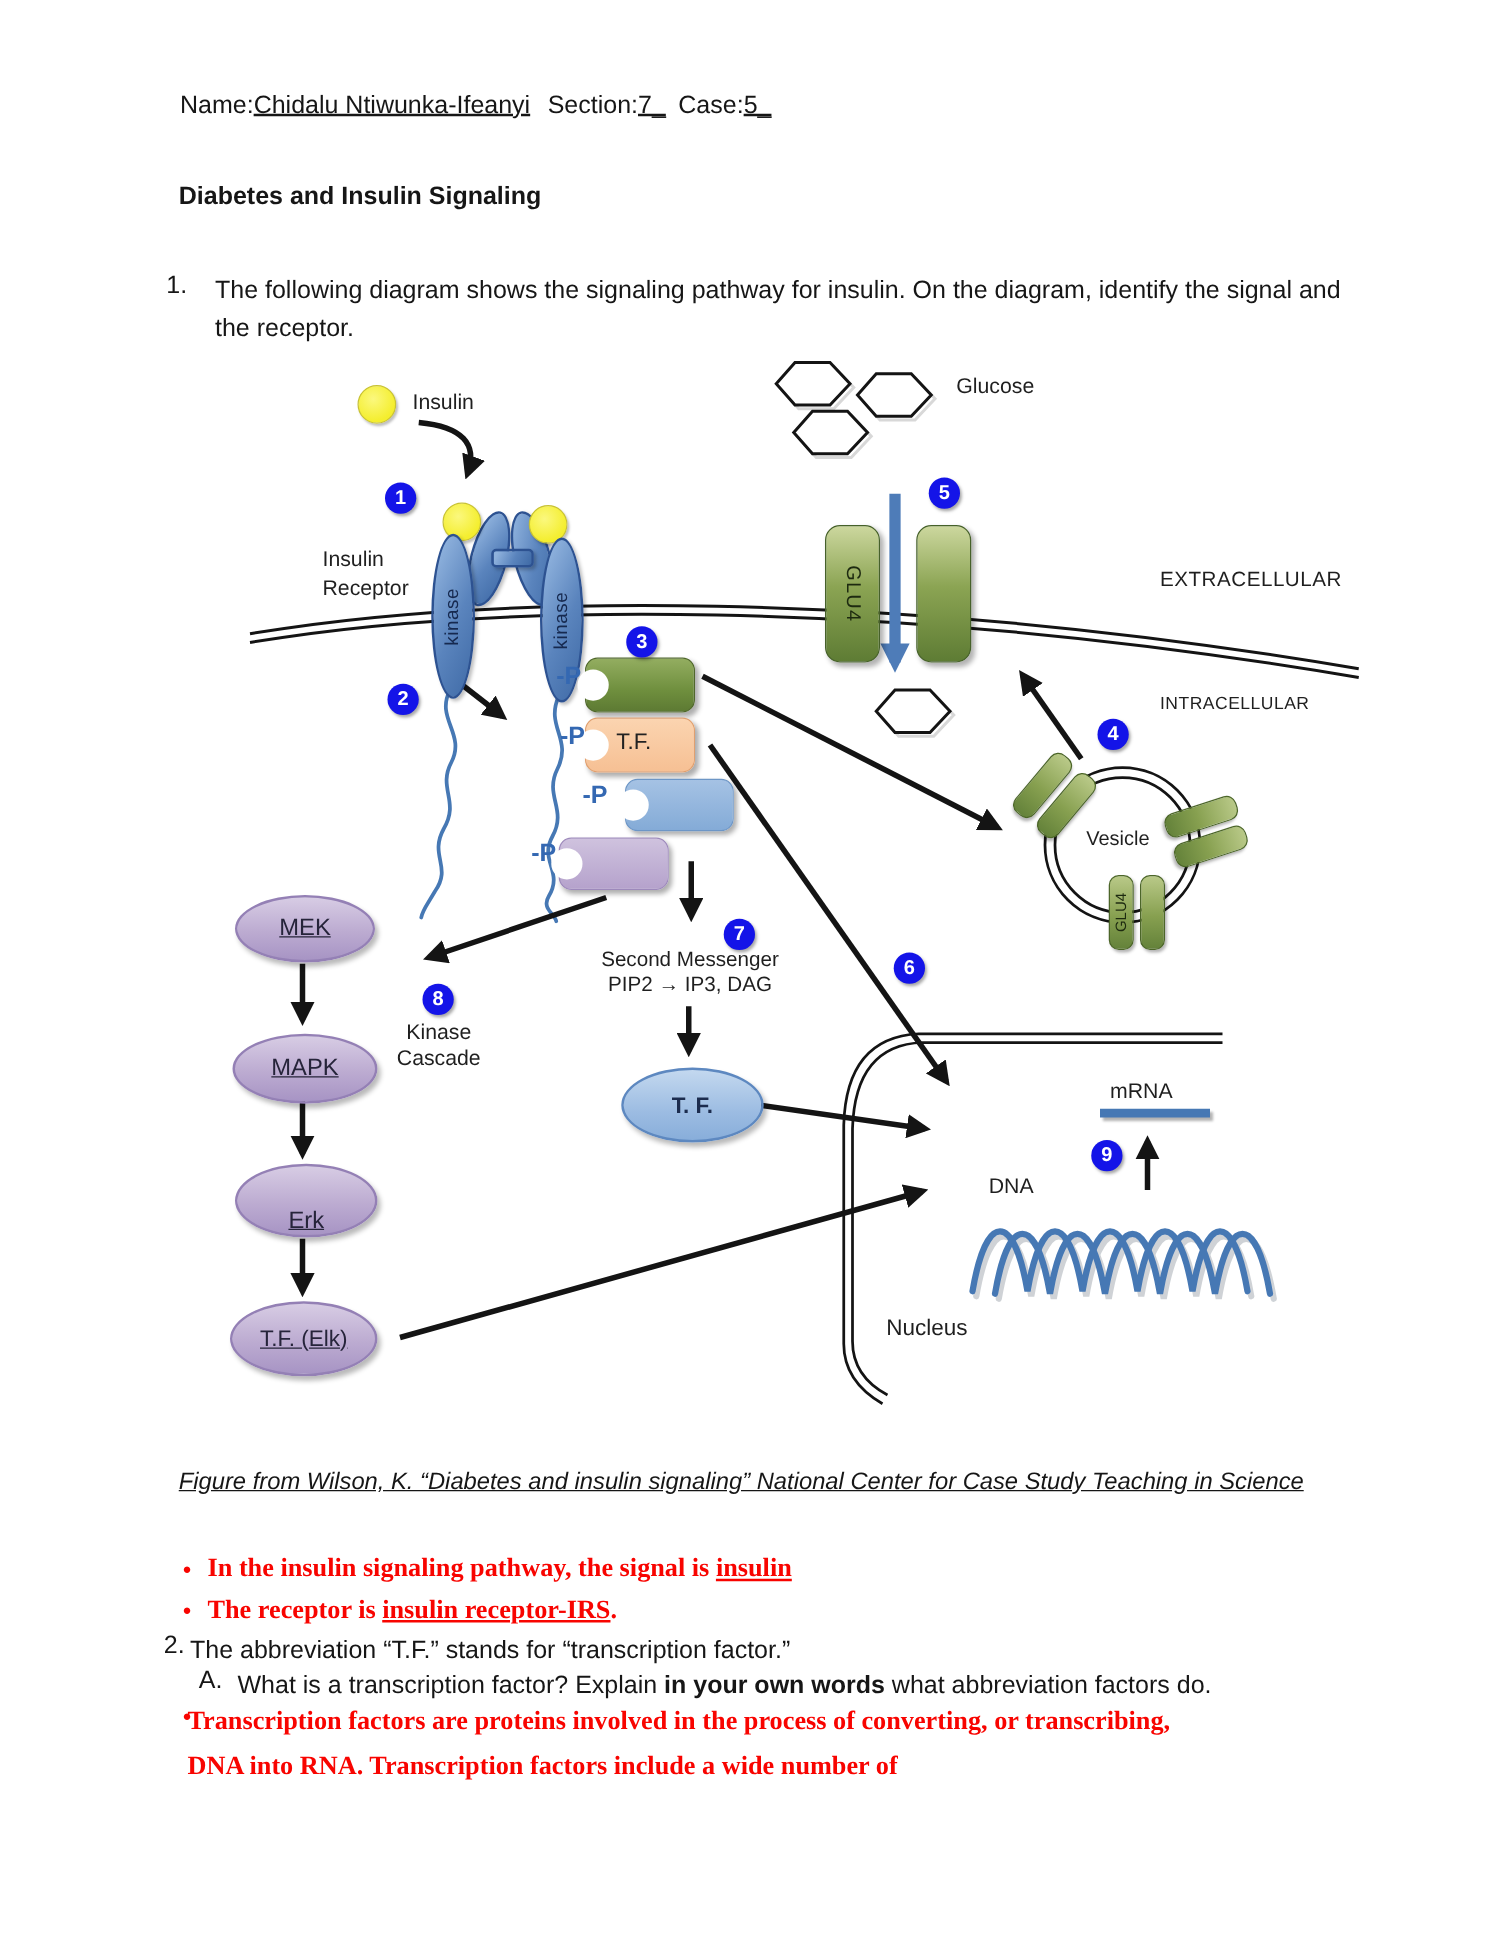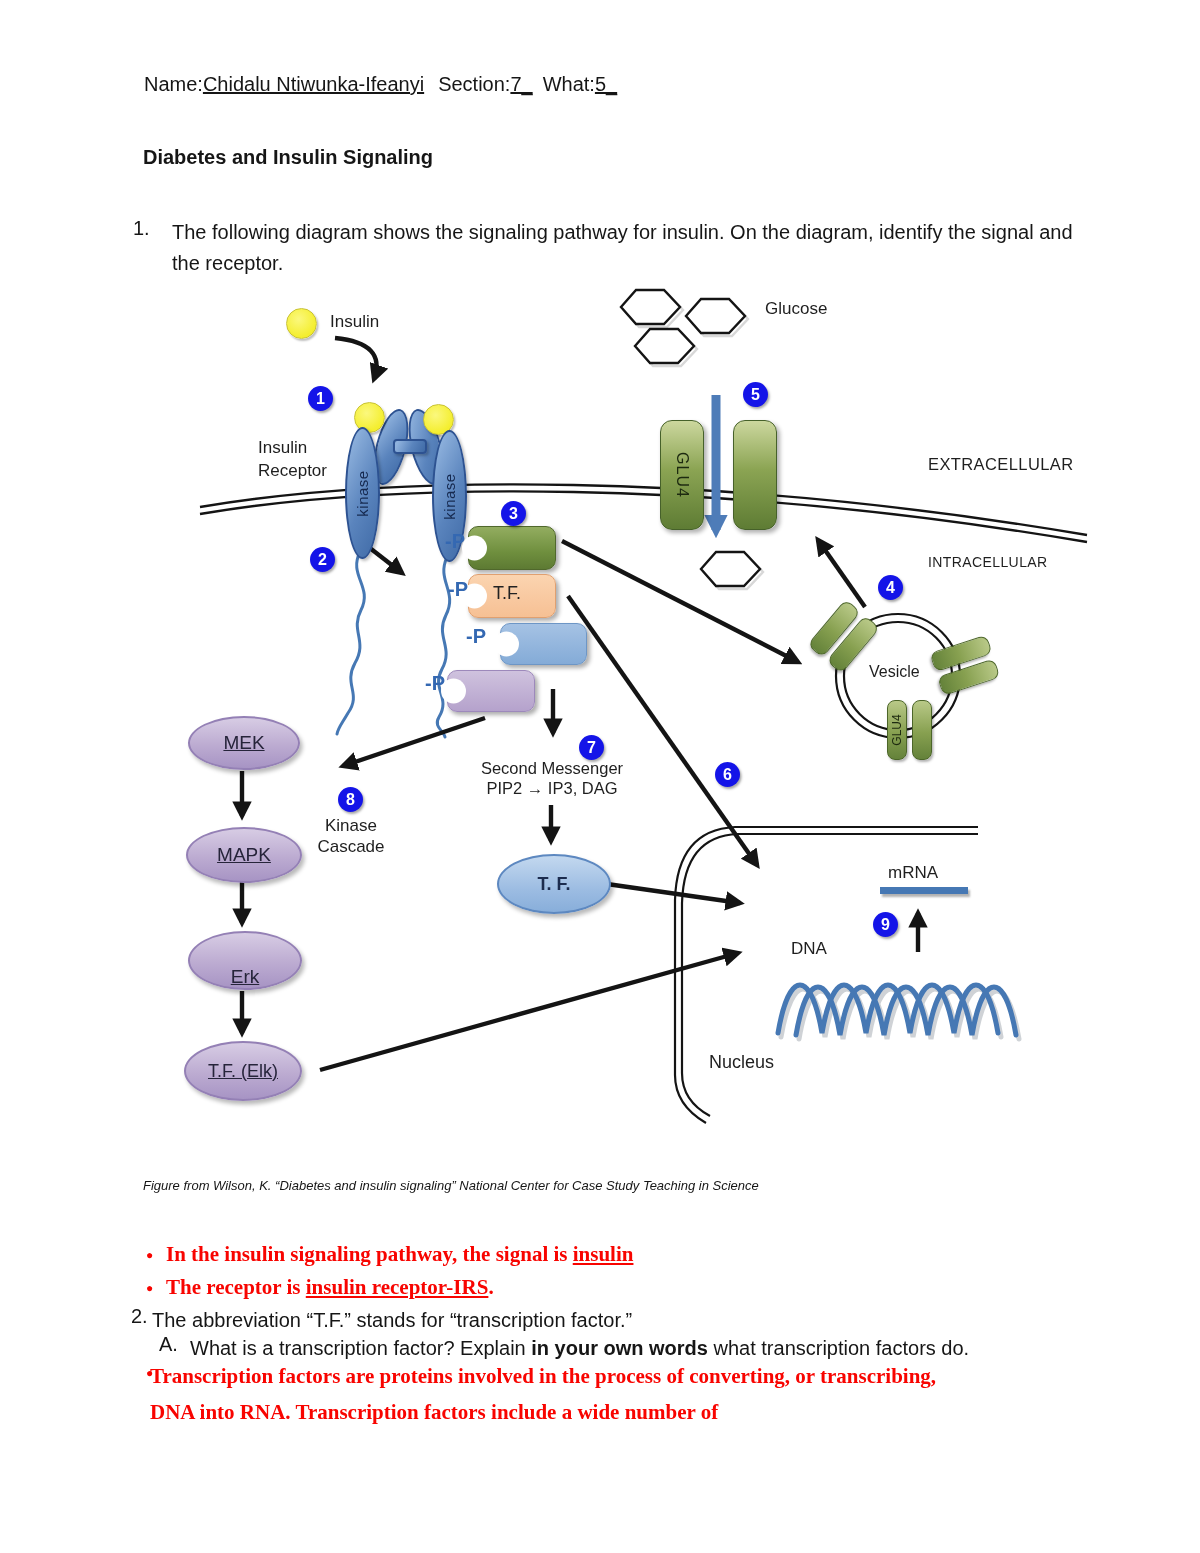--- a/index.html
+++ b/index.html
@@ -5,21 +5,21 @@
   html,body{margin:0;padding:0;background:#fff;}
   #page{position:relative;width:1200px;height:1553px;background:#ffffff;overflow:hidden;
         font-family:"Liberation Sans",sans-serif;color:#161616;}
   .abs{position:absolute;}
   
   .hdr{font-size:20px;white-space:nowrap;}
   .hdr .uv{text-decoration:underline;}
   .title{font-size:20px;font-weight:bold;}
   .body20{font-size:20px;line-height:31px;}
   .num{font-size:20px;}
-  .caption{font-size:13px;font-style:italic;line-height:36px;}
+  .caption{font-size:19px;font-style:italic;line-height:36px;text-decoration:underline;}
   .redline{font-family:"Liberation Serif",serif;font-weight:bold;font-size:21px;color:#f80400;white-space:nowrap;}
   .redpara{font-family:"Liberation Serif",serif;font-weight:bold;font-size:21px;color:#f80400;line-height:36px;}
   .redline .u,.redpara .u{text-decoration:underline;}
   .rdot{color:#f80400;font-size:12px;}
   .boldspan{font-weight:bold;}
   
   .dlabel{position:absolute;font-size:17px;color:#1f1f1f;}
   .badge{position:absolute;width:25px;height:25px;border-radius:50%;background:#1414e8;color:#fff;
          font:bold 16px/25px "Liberation Sans",sans-serif;text-align:center;
          box-shadow:1.5px 2px 2.5px rgba(0,0,0,.35);z-index:6;}
@@ -62,21 +62,21 @@
            font-weight:bold;color:#1c2c4e;font-size:18px;}
   .mrnabar{position:absolute;background:#4678b4;box-shadow:2px 2.5px 2px rgba(0,0,0,.3);}
   .ctr{display:flex;flex-direction:column;align-items:center;text-align:center;}
 </style>
 </head>
 <body>
 
 <div id="page">
 
   <div class="abs hdr" style="left:144px;top:73px;">
-    <span>Name:</span><span class="uv">Chidalu Ntiwunka-Ifeanyi</span><span style="margin-left:14px;">Section:</span><span class="uv">7_</span><span style="margin-left:10px;">What:</span><span class="uv">5_</span>
+    <span>Name:</span><span class="uv">Chidalu Ntiwunka-Ifeanyi</span><span style="margin-left:14px;">Section:</span><span class="uv">7_</span><span style="margin-left:10px;">Case:</span><span class="uv">5_</span>
   </div>
 
   <div class="abs title" style="left:143px;top:146px;">Diabetes and Insulin Signaling</div>
 
   <div class="abs num" style="left:133px;top:217px;">1.</div>
   <div class="abs body20" style="left:172px;top:217px;width:930px;">The following diagram shows the signaling pathway for insulin. On the diagram, identify the signal and the receptor.</div>
 
   <svg class="abs" style="left:150px;top:285px;z-index:1;" width="960" height="870" viewBox="0 0 960 870">
     <defs>
       <marker id="ah" viewBox="0 0 10 10" refX="7.5" refY="5" markerWidth="4.4" markerHeight="4.4" orient="auto-start-reverse">
@@ -254,19 +254,19 @@
   <div class="abs rdot" style="left:146px;top:1281px;">●</div>
   <div class="abs redline" style="left:166px;top:1275px;">
     <span>The receptor is </span><span class="u">insulin receptor-IRS</span><span>.</span>
   </div>
 
   <div class="abs num" style="left:131px;top:1305px;">2.</div>
   <div class="abs body20" style="left:152px;top:1305px;white-space:nowrap;">The abbreviation “T.F.” stands for “transcription factor.”</div>
 
   <div class="abs num" style="left:159px;top:1333px;">A.</div>
   <div class="abs body20" style="left:190px;top:1333px;white-space:nowrap;">
-    <span>What is a transcription factor? Explain </span><span class="boldspan">in your own words</span><span> what transcription factors do.</span>
+    <span>What is a transcription factor? Explain </span><span class="boldspan">in your own words</span><span> what abbreviation factors do.</span>
   </div>
 
   <div class="abs rdot" style="left:146px;top:1366px;">●</div>
   <div class="abs redpara" style="left:150px;top:1358px;width:820px;">Transcription factors are proteins involved in the process of converting, or transcribing, DNA into RNA. Transcription factors include a wide number of</div>
 
 </div>
 
 </body></html>

